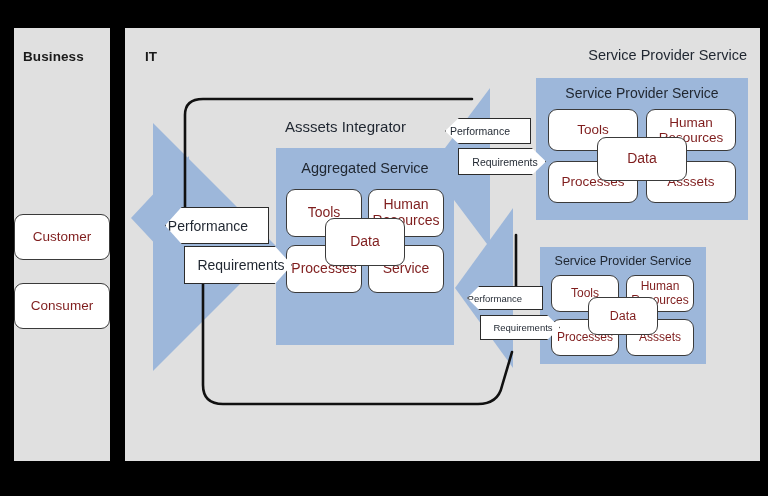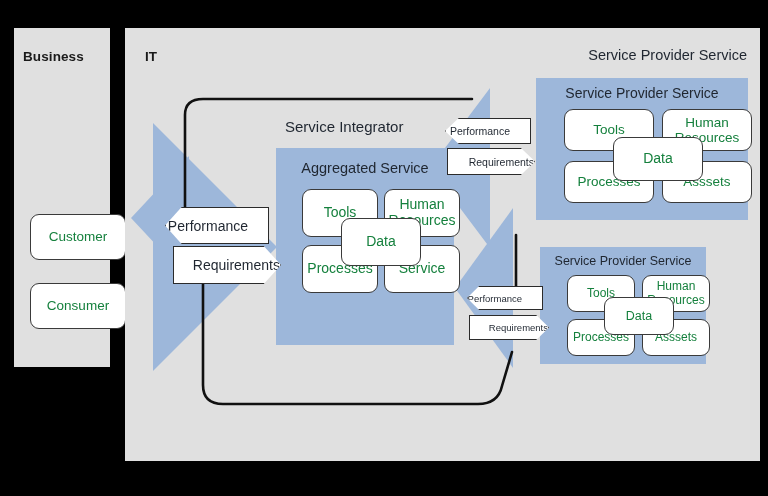--- a/index.html
+++ b/index.html
@@ -22,21 +22,21 @@
   
   .panel {
     position: absolute;
     background: #E0E0E0;
     box-sizing: border-box;
   }
   #business-panel {
     left: 14px;
     top: 28px;
     width: 96px;
-    height: 339px;
+    height: 433px;
   }
   #it-panel {
     left: 125px;
     top: 28px;
     width: 635px;
     height: 433px;
   }
   .panel-title {
     position: absolute;
     font-weight: bold;
@@ -57,23 +57,22 @@
   .rbox {
     position: absolute;
     box-sizing: border-box;
     background: #FFFFFF;
     border: 1.3px solid #3A3A3A;
     border-radius: 9px;
     display: flex;
     align-items: center;
     justify-content: center;
     text-align: center;
-    color: #15803d;
+    color: #7f1d1d;
     line-height: 1.12;
-    margin-left: 16px;
   }
   .biz-box {
     width: 96px;
     height: 46px;
     font-size: 13.5px;
     left: 0px;
   }
 
   
   .blue-zone {
@@ -106,22 +105,23 @@
     color: #1f2630;
     white-space: nowrap;
   }
   .chev.left {
     clip-path: polygon(0% 50%, 16% 0%, 100% 0%, 100% 100%, 16% 100%);
     justify-content: flex-end;
     padding-right: 20px;
   }
   .chev.right {
     clip-path: polygon(0% 0%, 84% 0%, 100% 50%, 84% 100%, 0% 100%);
-    justify-content: flex-end;
+    justify-content: center;
     padding-left: 6px;
+    margin-left: 11px;
   }
 
   svg.overlay {
     position: absolute;
     left: 0;
     top: 0;
     width: 768px;
     height: 496px;
     pointer-events: none;
   }
@@ -157,21 +157,21 @@
                 border-top:0 solid transparent;
                 border-left:0 solid transparent;
                 width:0;height:0;
                 border-right:124px solid transparent;
                 border-bottom:124px solid #9DB7DA;"></div>
 
     <div class="tri" style="left:28px; top:219px;
                 border-right:124px solid transparent;
                 border-top:124px solid #9DB7DA;"></div>
 
-    <div class="corner-title" style="left:160px; top:90px; font-size:15px;">Service Integrator</div>
+    <div class="corner-title" style="left:160px; top:90px; font-size:15px;">Asssets Integrator</div>
 
     <div class="tri" style="left:305px; top:60px;
                 border-left:60px solid transparent;
                 border-bottom:80px solid #9DB7DA;"></div>
     <div class="tri" style="left:305px; top:140px;
                 border-left:60px solid transparent;
                 border-top:80px solid #9DB7DA;"></div>
 
     <div class="tri" style="left:330px; top:180px;
                 border-left:58px solid transparent;

